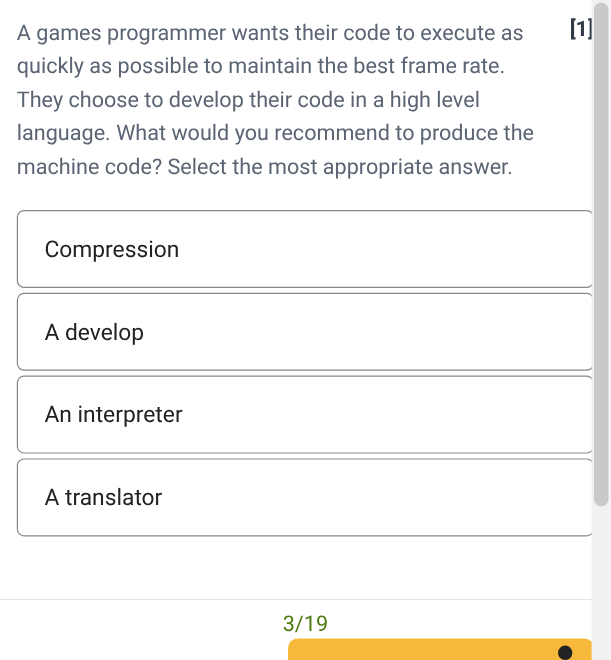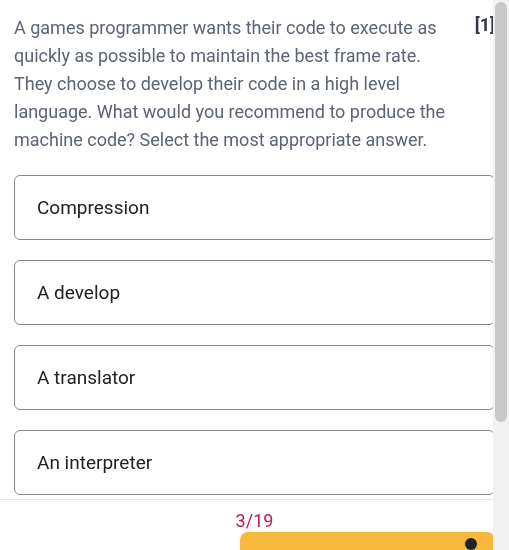--- a/index.html
+++ b/index.html
@@ -2,45 +2,45 @@
 <html><head>
 <meta charset="utf-8">
 <style>
   * { box-sizing: border-box; margin: 0; padding: 0; }
   html, body { width: 509px; height: 550px; font-family: -apple-system, BlinkMacSystemFont, "Segoe UI", Roboto, Arial, sans-serif; background: #fff; overflow: hidden; }
   .page { width: 509px; height: 550px; position: relative; }
   .content { padding: 14px 14px 0 14px; height: 500px; border-bottom: 1px solid #e5e5e5; }
   .question-row { display: flex; align-items: flex-start; gap: 16px; margin-bottom: 22px; }
   .question-text { flex: 1; font-size: 18px; line-height: 1.55; color: #5b6473; font-weight: 400; }
   .marks { font-size: 18px; font-weight: 700; color: #323a47; white-space: nowrap; }
-  .options { display: flex; flex-direction: column; gap: 20px; }
+  .options { display: flex; flex-direction: column; gap: 4px; }
   .option { border: 1.5px solid #888; border-radius: 6px; padding: 20px 22px; font-size: 19px; color: #222; background: #fff; cursor: pointer; text-align: left; font-family: inherit; }
-  .pager { text-align: center; font-size: 18px; color: #be185d; padding: 10px 0 6px; }
+  .pager { text-align: center; font-size: 18px; color: #4d7c0f; padding: 10px 0 6px; }
   .action-bar { position: absolute; bottom: 0; left: 0; right: 0; display: flex; justify-content: flex-end; padding: 0 14px; }
   .primary-btn { width: 255px; height: 18px; background: #f6b93b; border-radius: 8px 8px 0 0; border: none; position: relative; cursor: pointer; }
   .primary-btn::after { content: ""; position: absolute; top: 6px; right: 18px; width: 12px; height: 12px; border-radius: 50%; background: #222; }
   .scroll-track { position: absolute; top: 0; right: 0; width: 16px; height: 550px; background: #f1f1f1; }
   .scroll-thumb { position: absolute; right: 2px; top: 2px; width: 12px; height: 420px; background: #c9c9c9; border-radius: 6px; }
 </style>
 </head>
 <body>
 
 <div class="page">
 
   <div class="content">
     <div class="question-row">
       <div class="question-text">A games programmer wants their code to execute as quickly as possible to maintain the best frame rate. They choose to develop their code in a high level language. What would you recommend to produce the machine code? Select the most appropriate answer.</div>
       <div class="marks">[1]</div>
     </div>
 
     <div class="options">
       <button class="option">Compression</button>
       <button class="option">A develop</button>
+      <button class="option">An interpreter</button>
       <button class="option">A translator</button>
-      <button class="option">An interpreter</button>
     </div>
   </div>
 
   <div class="pager">3/19</div>
 
   <div class="action-bar">
     <button class="primary-btn"></button>
   </div>
 
   <div class="scroll-track">

